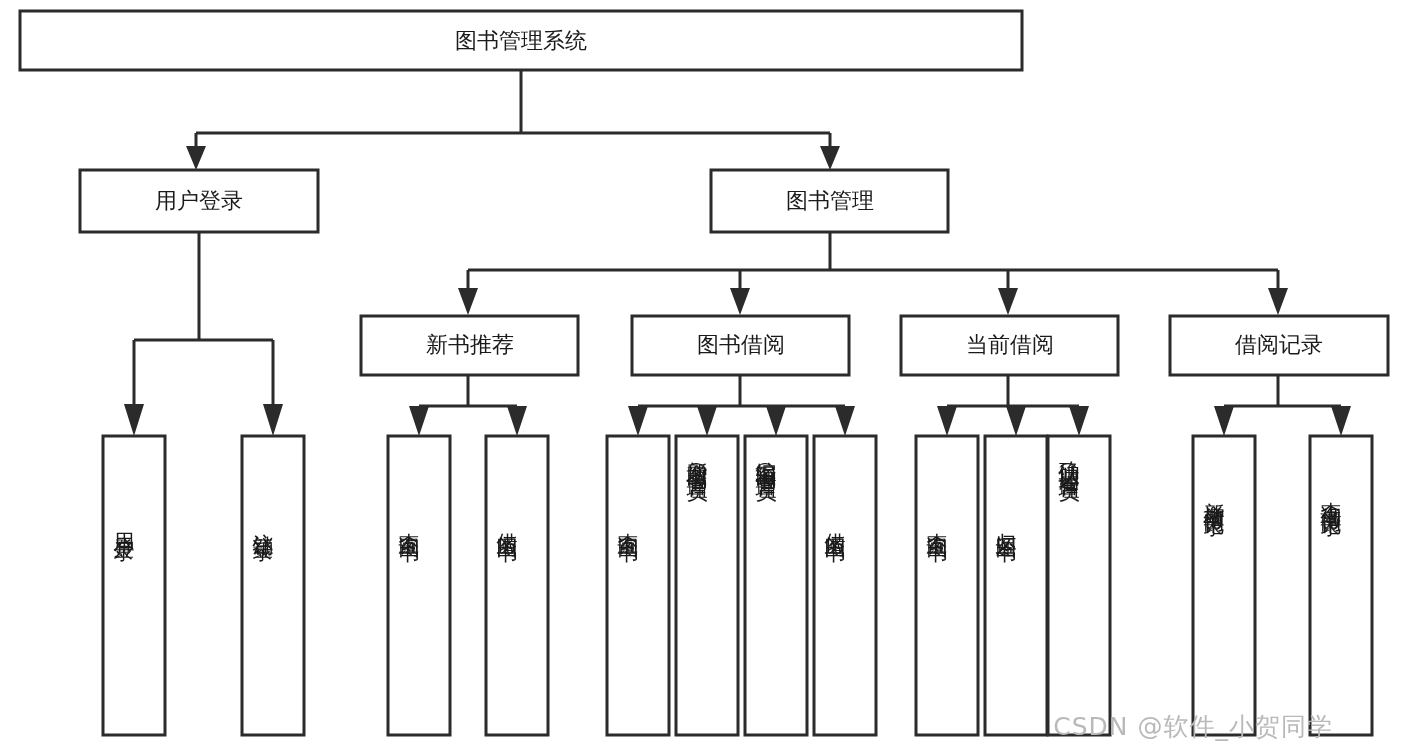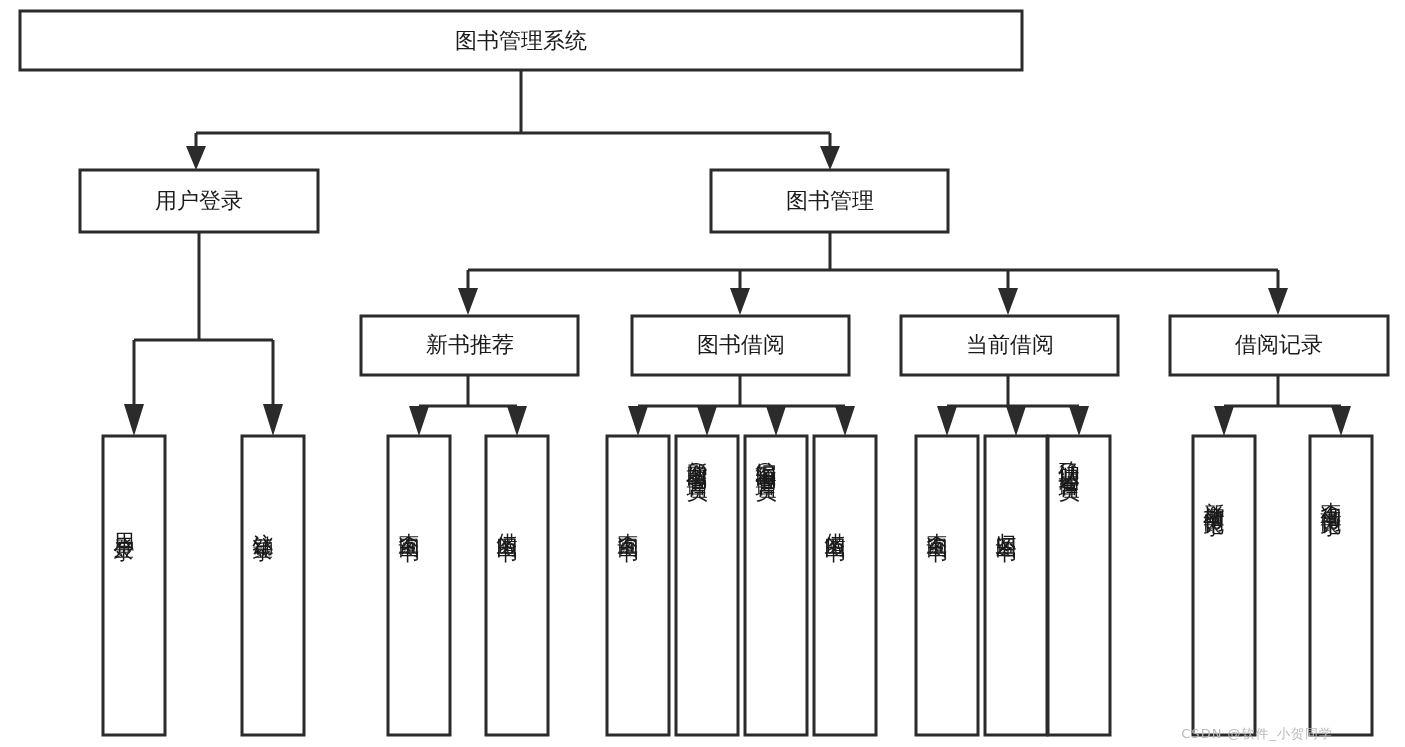--- a/index.html
+++ b/index.html
@@ -58,21 +58,21 @@
     color: #1a1a1a;
     text-align: left;
     white-space: nowrap;
     pointer-events: none;
   }
   .watermark {
     position: absolute;
     right: 8px;
     bottom: 4px;
     font-family: "DejaVu Sans", "Liberation Sans", sans-serif;
-    font-size: 13px;
+    font-size: 25px;
     color: #b9b9b9;
     letter-spacing: 1px;
     white-space: nowrap;
   }
 </style>
 </head>
 <body>
 
 <div id="diagram-root">
 

